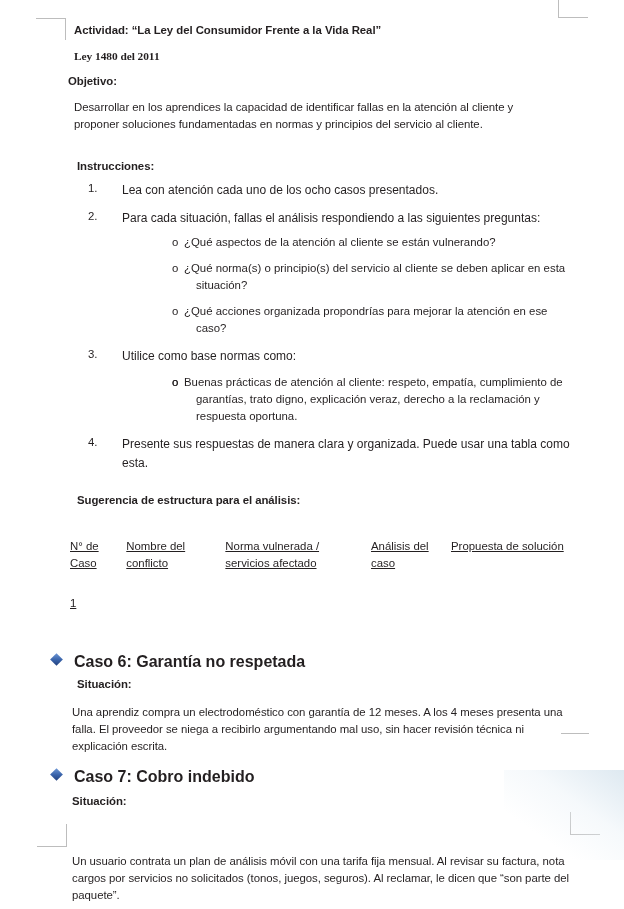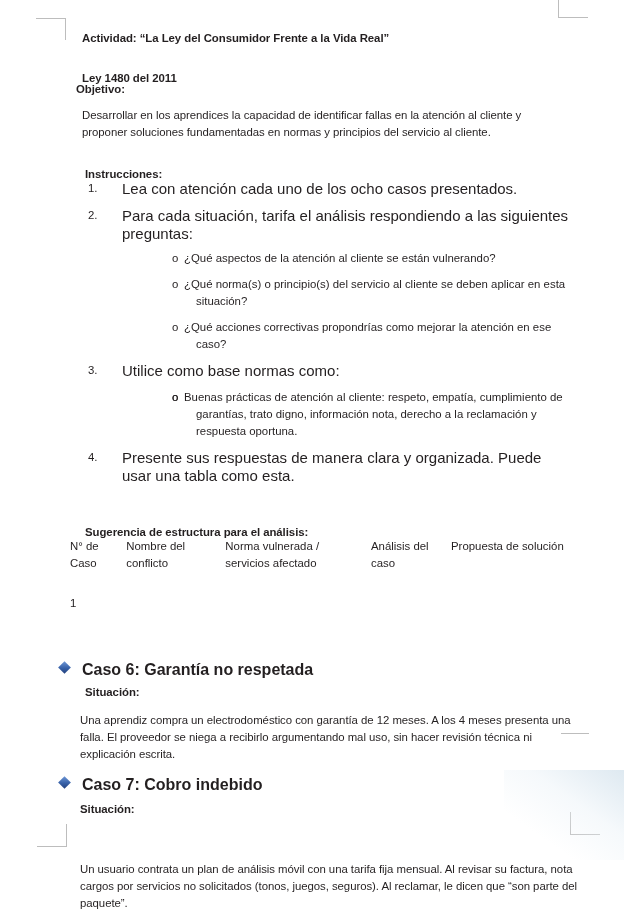--- a/index.html
+++ b/index.html
@@ -46,76 +46,77 @@
   }
 
   
   .content {
     position: absolute;
     left: 0;
     top: 0;
     width: 624px;
   }
 
-  p, div.line { margin: 12px; }
+  p, div.line { margin: 4px; }
 
   .blk {
     position: absolute;
     font-size: 11.4px;
     line-height: 17px;
     letter-spacing: -0.05px;
   }
   .bold { font-weight: bold; }
 
   .title      { left: 70px; top: 18px;  width: 480px; }
-  .law        { left: 70px; top: 58px;  width: 480px; }
+  .law        { left: 70px; top: 44px;  width: 480px; font-family: Liberation Serif, serif; }
   .objetivo   { left: 64px; top: 69px;  width: 480px; }
   .objetivo-b { left: 70px; top: 95px;  width: 482px; }
   .instr      { left: 73px; top: 154px; width: 480px; }
 
   
   .olist { position: absolute; left: 70px; top: 180px; width: 500px; }
   .oitem { position: relative; padding-left: 52px; margin-bottom: 9px; }
   .oitem > .num {
     position: absolute;
     left: 18px;
     top: 0;
     width: 22px;
     font-size: 11.4px;
     line-height: 17px;
   }
-  .oitem > .txt { font-size: 15px; line-height: 17px; text-align: center; }
+  .oitem > .txt { font-size: 12px; line-height: 17px; text-align: center; }
 
   
   .sublist { margin-top: 7px; }
   .subitem {
     position: relative;
     padding-left: 62px;
     margin-bottom: 9px;
     font-size: 11.4px;
     line-height: 17px;
   }
   .subitem > .obul {
     position: absolute;
     left: 50px;
     top: 0;
     font-size: 11.4px;
     line-height: 17px;
   }
   .subitem > .stxt { display: block; text-indent: -12px; padding-left: 12px; }
 
-  .sugerencia { left: 73px; top: 512px; width: 480px; }
+  .sugerencia { left: 73px; top: 488px; width: 480px; }
 
   
   .tbl {
     position: absolute;
     left: 70px;
     top: 538px;
     width: 500px;
     border-collapse: collapse;
+    text-decoration: underline;
   }
   .tbl td {
     vertical-align: top;
     font-size: 11.4px;
     line-height: 17px;
     padding: 0 6px 0 0;
     border: 0;
   }
   .tbl .c0 { width: 53px; }
   .tbl .c1 { width: 99px; }
@@ -178,47 +179,47 @@
 
     <div class="olist">
 
       <div class="oitem">
         <span class="num">1.</span>
         <span class="txt">Lea con atención cada uno de los ocho casos presentados.</span>
       </div>
 
       <div class="oitem">
         <span class="num">2.</span>
-        <span class="txt">Para cada situación, tarifa el análisis respondiendo a las siguientes preguntas:</span>
+        <span class="txt">Para cada situación, fallas el análisis respondiendo a las siguientes preguntas:</span>
         <div class="sublist">
           <div class="subitem">
             <span class="obul">o</span>
             <span class="stxt">¿Qué aspectos de la atención al cliente se están vulnerando?</span>
           </div>
           <div class="subitem">
             <span class="obul">o</span>
             <span class="stxt">¿Qué norma(s) o principio(s) del servicio al cliente se deben aplicar en esta situación?</span>
           </div>
           <div class="subitem">
             <span class="obul">o</span>
-            <span class="stxt">¿Qué acciones correctivas propondrías como mejorar la atención en ese caso?</span>
+            <span class="stxt">¿Qué acciones organizada propondrías para mejorar la atención en ese caso?</span>
           </div>
         </div>
       </div>
 
       <div class="oitem">
         <span class="num">3.</span>
         <span class="txt">Utilice como base normas como:</span>
         <div class="sublist">
           <div class="subitem">
             <span class="obul">o</span>
           </div>
           <div class="subitem">
             <span class="obul">o</span>
-            <span class="stxt">Buenas prácticas de atención al cliente: respeto, empatía, cumplimiento de garantías, trato digno, información nota, derecho a la reclamación y respuesta oportuna.</span>
+            <span class="stxt">Buenas prácticas de atención al cliente: respeto, empatía, cumplimiento de garantías, trato digno, explicación veraz, derecho a la reclamación y respuesta oportuna.</span>
           </div>
         </div>
       </div>
 
       <div class="oitem">
         <span class="num">4.</span>
         <span class="txt">Presente sus respuestas de manera clara y organizada. Puede usar una tabla como esta.</span>
       </div>
 
     </div>

